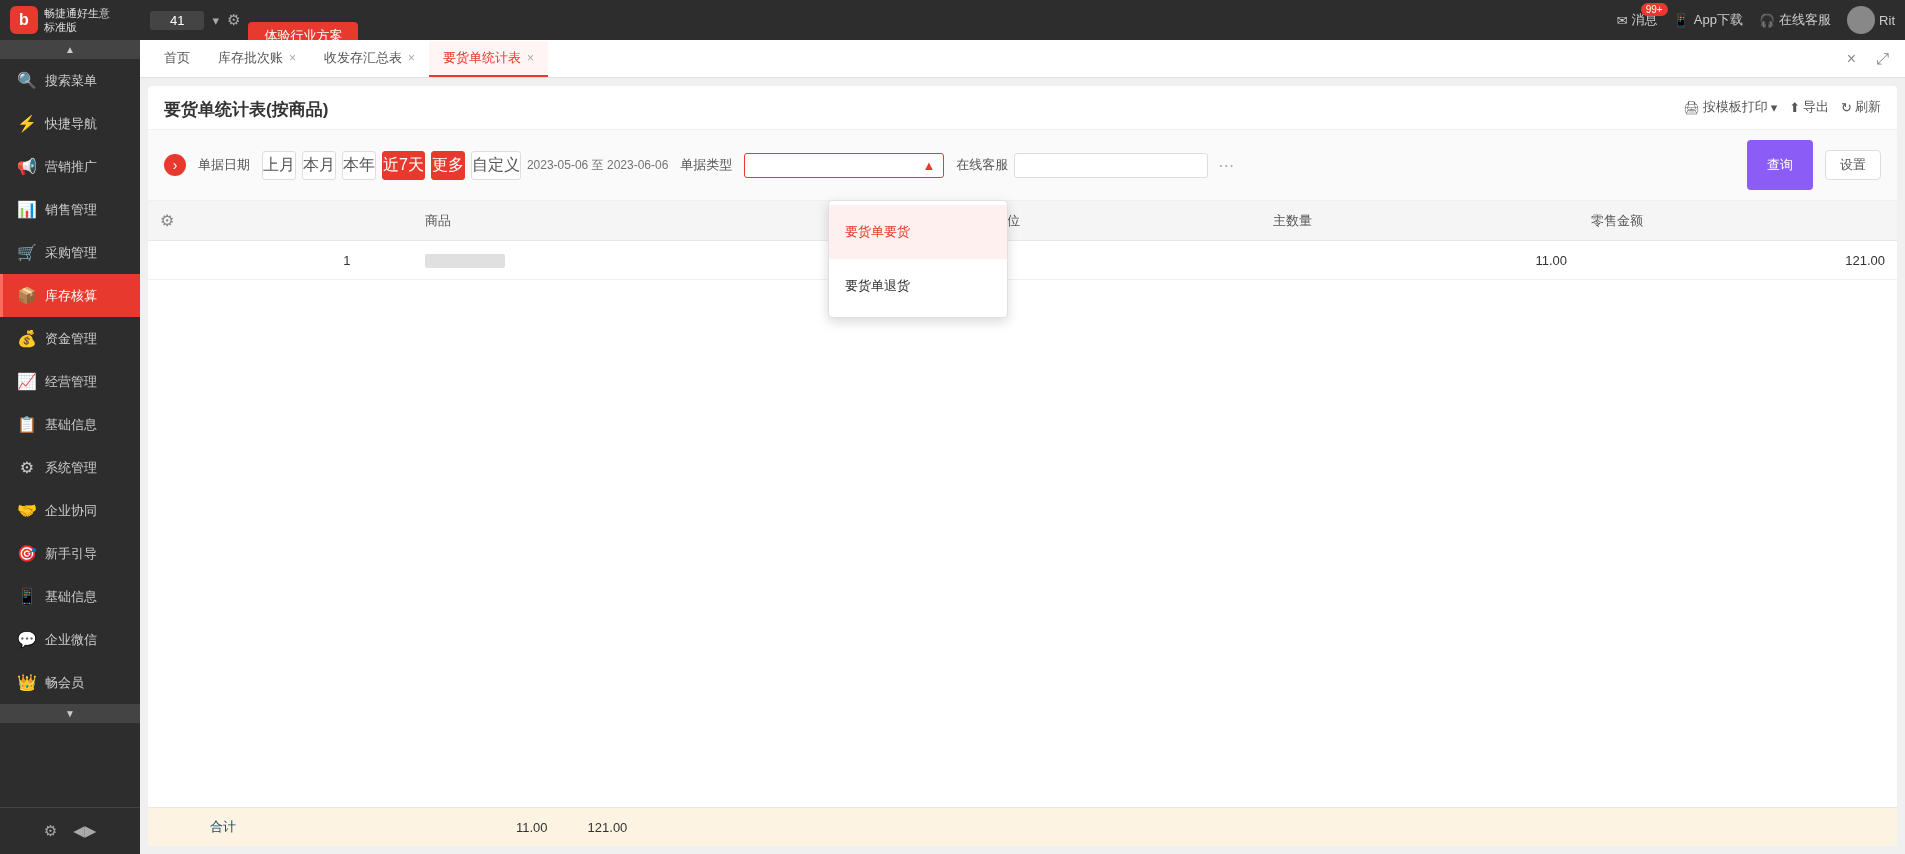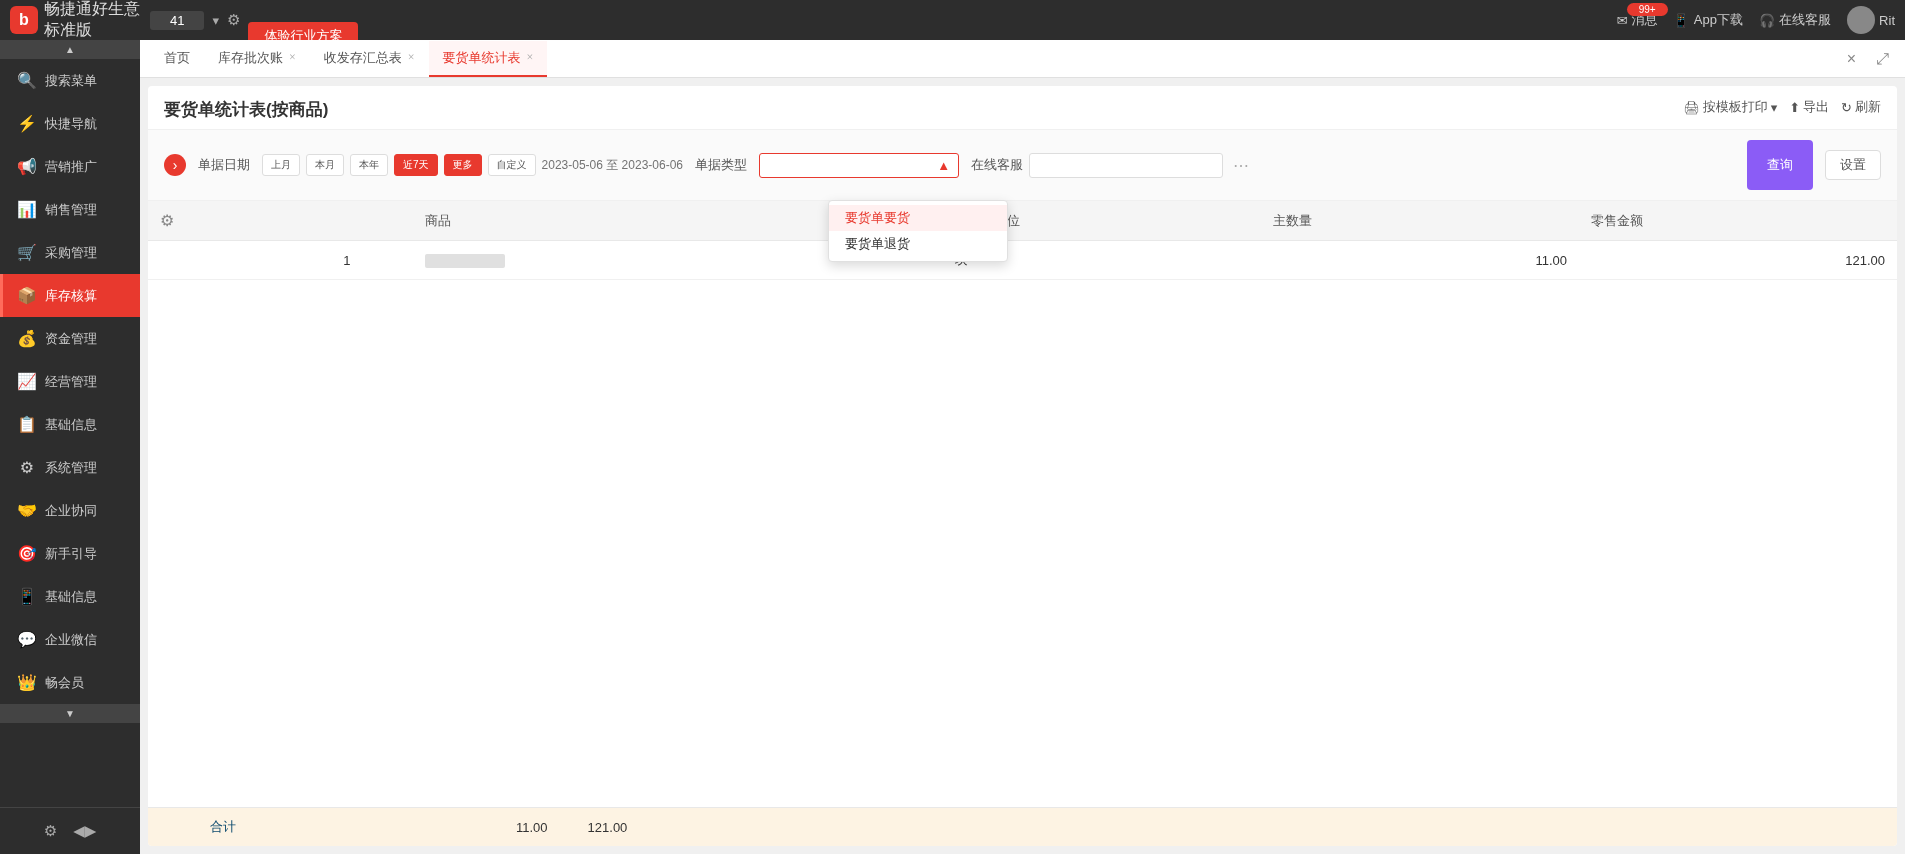--- a/index.html
+++ b/index.html
@@ -21,21 +21,21 @@
       gap: 6px;
       width: 140px;
     }
     .logo-icon {
       width: 28px; height: 28px;
       background: #e8392e;
       border-radius: 6px;
       display: flex; align-items: center; justify-content: center;
       font-size: 16px; font-weight: bold; color: #fff;
     }
-    .logo-text { font-size: 16px; color: #ddd; line-height: 1.3; }
+    .logo-text { font-size: 11px; color: #ddd; line-height: 1.3; }
     .topbar-center {
       flex: 1;
       display: flex;
       align-items: center;
       gap: 8px;
     }
     .topbar-number {
       background: #444;
       color: #fff;
       border-radius: 3px;
@@ -62,21 +62,21 @@
       font-size: 13px;
     }
     .badge-item {
       display: flex; align-items: center; gap: 4px; cursor: pointer; position: relative;
     }
     .badge-red {
       background: #e8392e;
       color: #fff;
       border-radius: 8px;
       font-size: 10px;
-      padding: 1px 12px;
+      padding: 1px 5px;
       position: absolute;
       top: -8px; right: -10px;
     }
     .avatar {
       width: 28px; height: 28px;
       background: #888;
       border-radius: 50%;
     }
 
     
@@ -158,21 +158,20 @@
     .tab-item {
       display: flex;
       align-items: center;
       gap: 4px;
       padding: 8px 14px;
       cursor: pointer;
       font-size: 13px;
       color: #555;
       border-bottom: 2px solid transparent;
       white-space: nowrap;
-      font-family: Liberation Serif, serif;
     }
     .tab-item.active {
       color: #e8392e;
       border-bottom-color: #e8392e;
       background: #fff5f5;
     }
     .tab-close {
       color: #aaa;
       font-size: 12px;
       cursor: pointer;
@@ -266,25 +265,25 @@
       font-size: 14px;
       display: flex; align-items: center; justify-content: center;
     }
     .filter-label { color: #555; font-size: 13px; white-space: nowrap; }
     .filter-date-group {
       display: flex;
       align-items: center;
       gap: 6px;
     }
     .date-btn {
-      padding: 3px 8px;
+      padding: 3px 0;
       border: 1px solid #ddd;
       border-radius: 3px;
       cursor: pointer;
-      font-size: 10px;
+      font-size: 16px;
       color: #555;
       background: #fff;
     }
     .date-btn.active { background: #e8392e; color: #fff; border-color: #e8392e; }
     .date-btn.more {
       background: #e8392e;
       color: #fff;
       border-color: #e8392e;
     }
     .date-range { font-size: 12px; color: #737373; }
@@ -339,21 +338,21 @@
       left: 680px;
       background: #fff;
       border: 1px solid #e0e0e0;
       border-radius: 4px;
       box-shadow: 0 4px 12px rgba(0,0,0,0.15);
       z-index: 100;
       min-width: 180px;
       padding: 4px 0;
     }
     .dropdown-item {
-      padding: 4px 16px;
+      padding: 18px 16px;
       cursor: pointer;
       font-size: 13px;
       color: #333;
     }
     .dropdown-item.selected { background: #fff0f0; color: #e8392e; }
 
     
     .table-area {
       flex: 1;
       overflow-y: auto;

